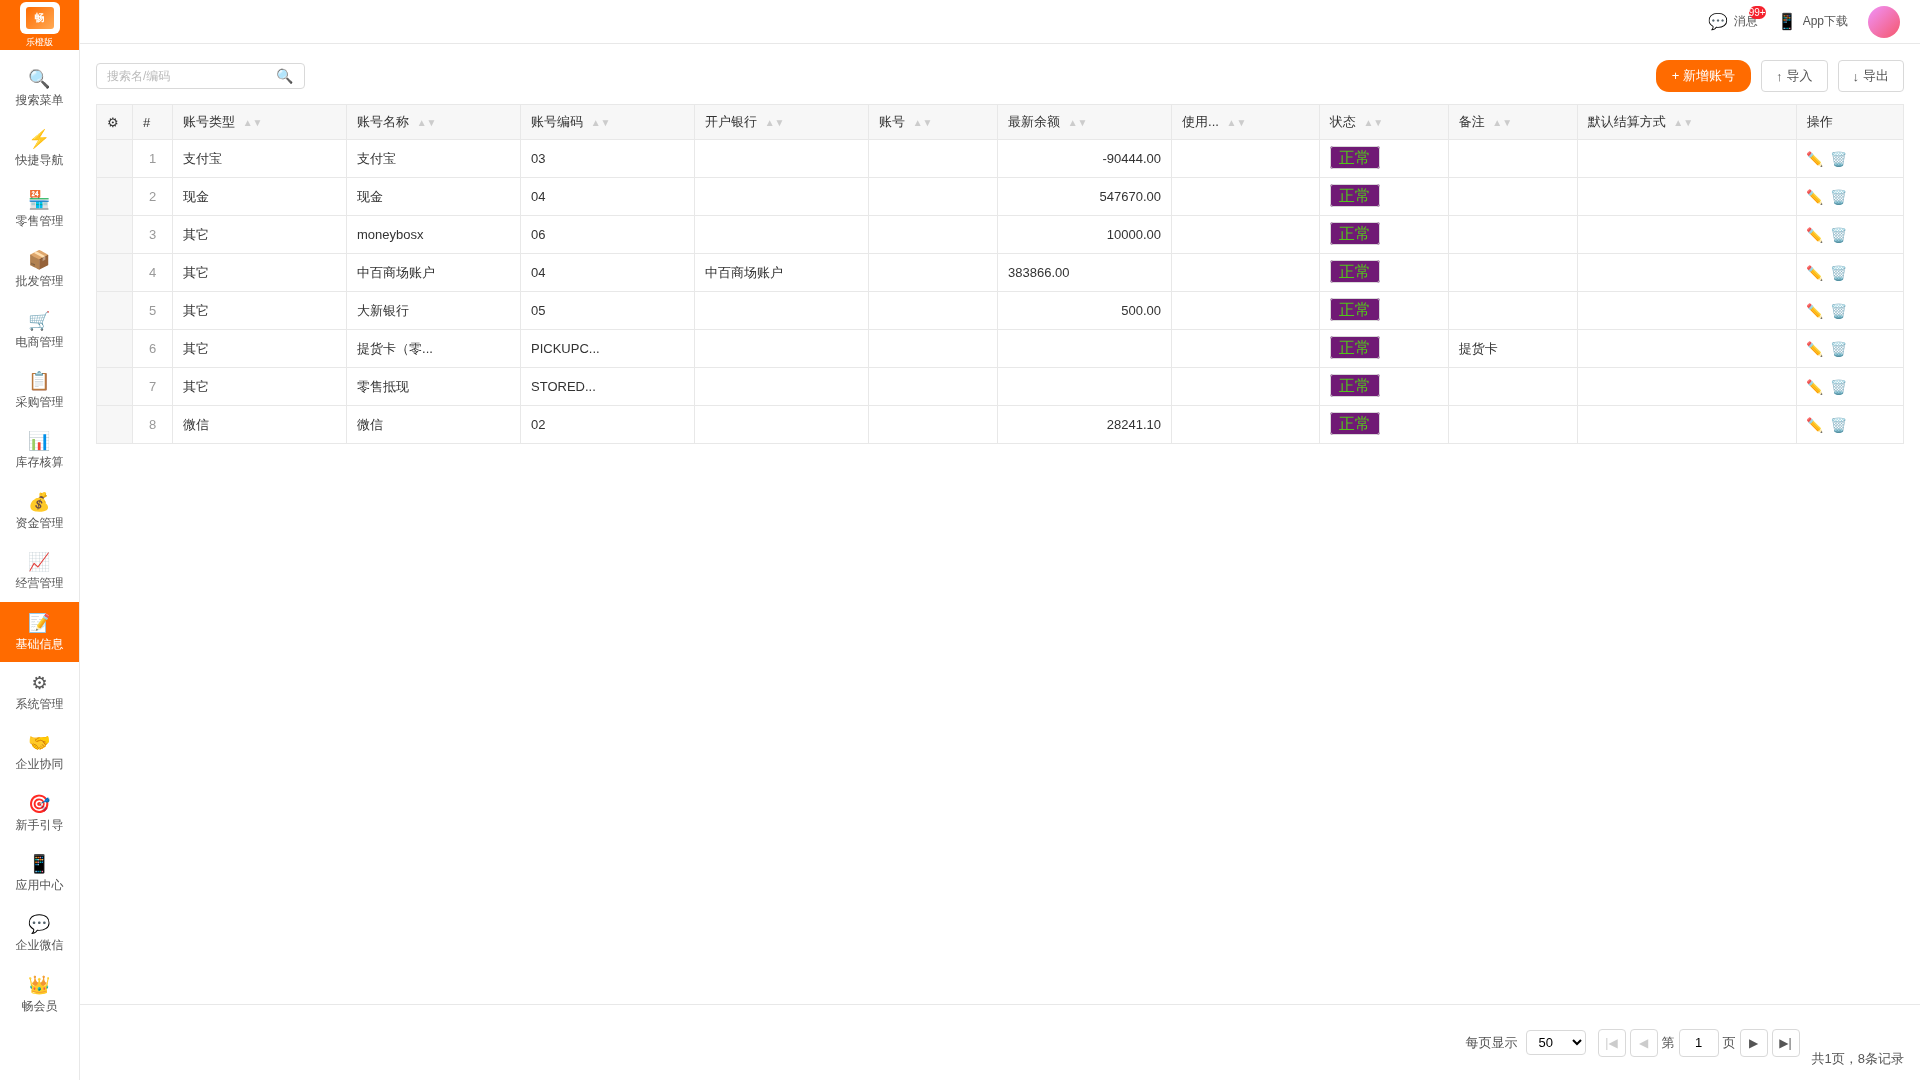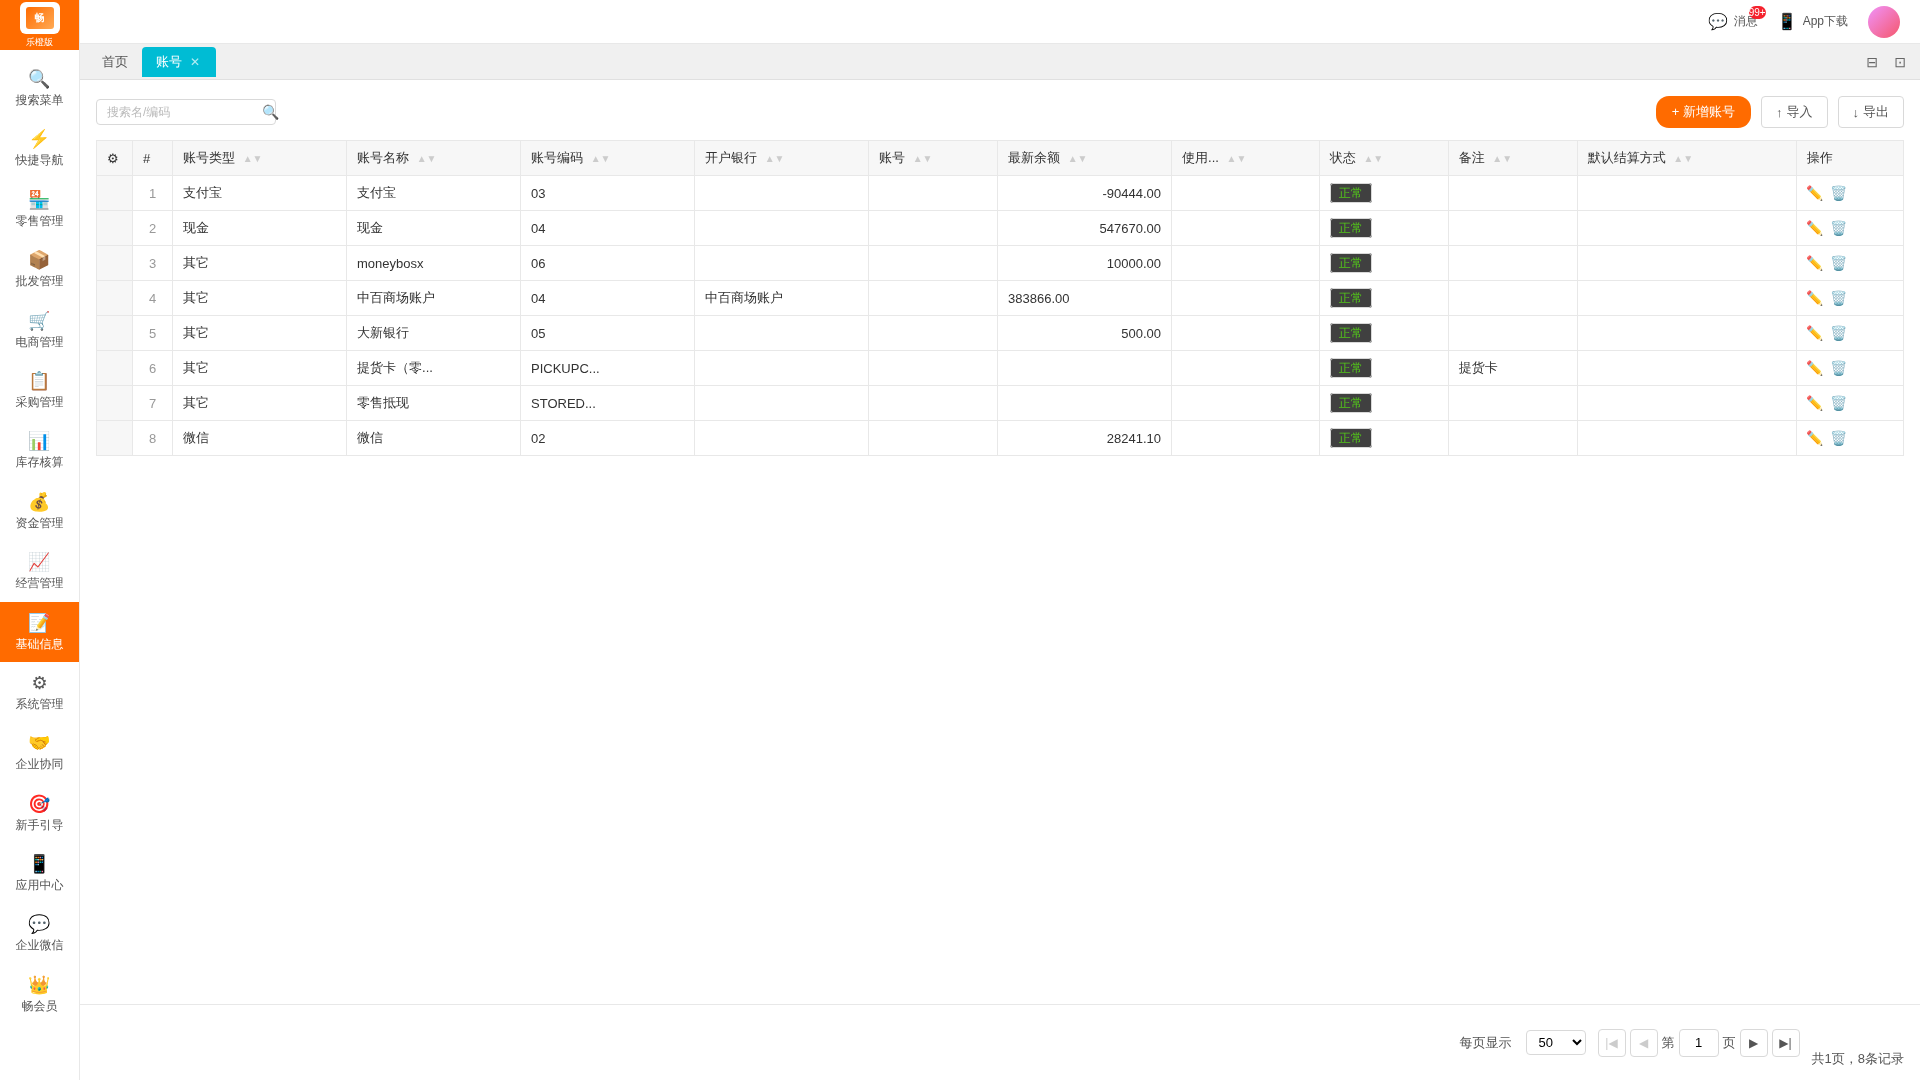--- a/index.html
+++ b/index.html
@@ -109,21 +109,21 @@
       display: flex;
       align-items: center;
       justify-content: space-between;
       margin-bottom: 12px;
     }
     .search-box {
       display: flex;
       border: 1px solid #d9d9d9;
       border-radius: 4px;
       padding: 4px 10px;
-      width: 180px;
+      width: 209px;
       background: #fff;
     }
     .search-box input {
       border: none;
       outline: none;
       font-size: 12px;
       color: #333;
       width: 180px;
       background: transparent;
     }
@@ -187,26 +187,26 @@
     .data-table td {
       border: 1px solid #e8e8e8;
       padding: 8px 10px;
       font-size: 13px;
       color: #333;
       white-space: nowrap;
     }
     .data-table .row-num { color: #999; text-align: center; width: 40px; }
 
     .status-badge {
-      background: #404040;
+      background: #701a75;
       color: #52c41a;
       border: 1px solid #d9d9d9;
       border-radius: 3px;
       padding: 2px 8px;
-      font-size: 12px;
+      font-size: 16px;
     }
     .action-btns {
       display: flex;
       gap: 6px;
     }
     .action-icon {
       color: #999;
       cursor: pointer;
       font-size: 14px;
     }
@@ -219,21 +219,21 @@
       padding: 12px 16px;
       background: #fff;
       border-top: 1px solid #e8e8e8;
       gap: 12px;
       font-size: 13px;
       color: #555;
     }
     .page-size-selector {
       display: flex;
       align-items: center;
-      gap: 14px;
+      gap: 8px;
     }
     .page-size-select {
       border: 1px solid #d9d9d9;
       border-radius: 4px;
       padding: 3px 8px;
       font-size: 13px;
       cursor: pointer;
       background: #fff;
     }
     .page-nav {
@@ -436,33 +436,20 @@
     <div class="header-app">
       <span style="font-size:16px;">📱</span>
       <span>App下载</span>
     </div>
     <div class="header-avatar"></div>
   </div>
 </div>
 
 <div class="main-wrapper">
 
-  <div class="tab-bar">
-    <div class="tab">
-      <span>首页</span>
-    </div>
-    <div class="tab active">
-      <span>账号</span>
-      <span class="tab-close">✕</span>
-    </div>
-    <div class="tab-actions">
-      <div class="tab-action-btn">⊟</div>
-      <div class="tab-action-btn">⊡</div>
-    </div>
-  </div>
 
   <div class="content">
 
     <div class="toolbar">
       <div class="search-box">
         <input type="text" placeholder="搜索名/编码" style="">
         <span class="search-icon">🔍</span>
       </div>
       <div class="toolbar-right">
         <button class="btn-add">+ 新增账号</button>

